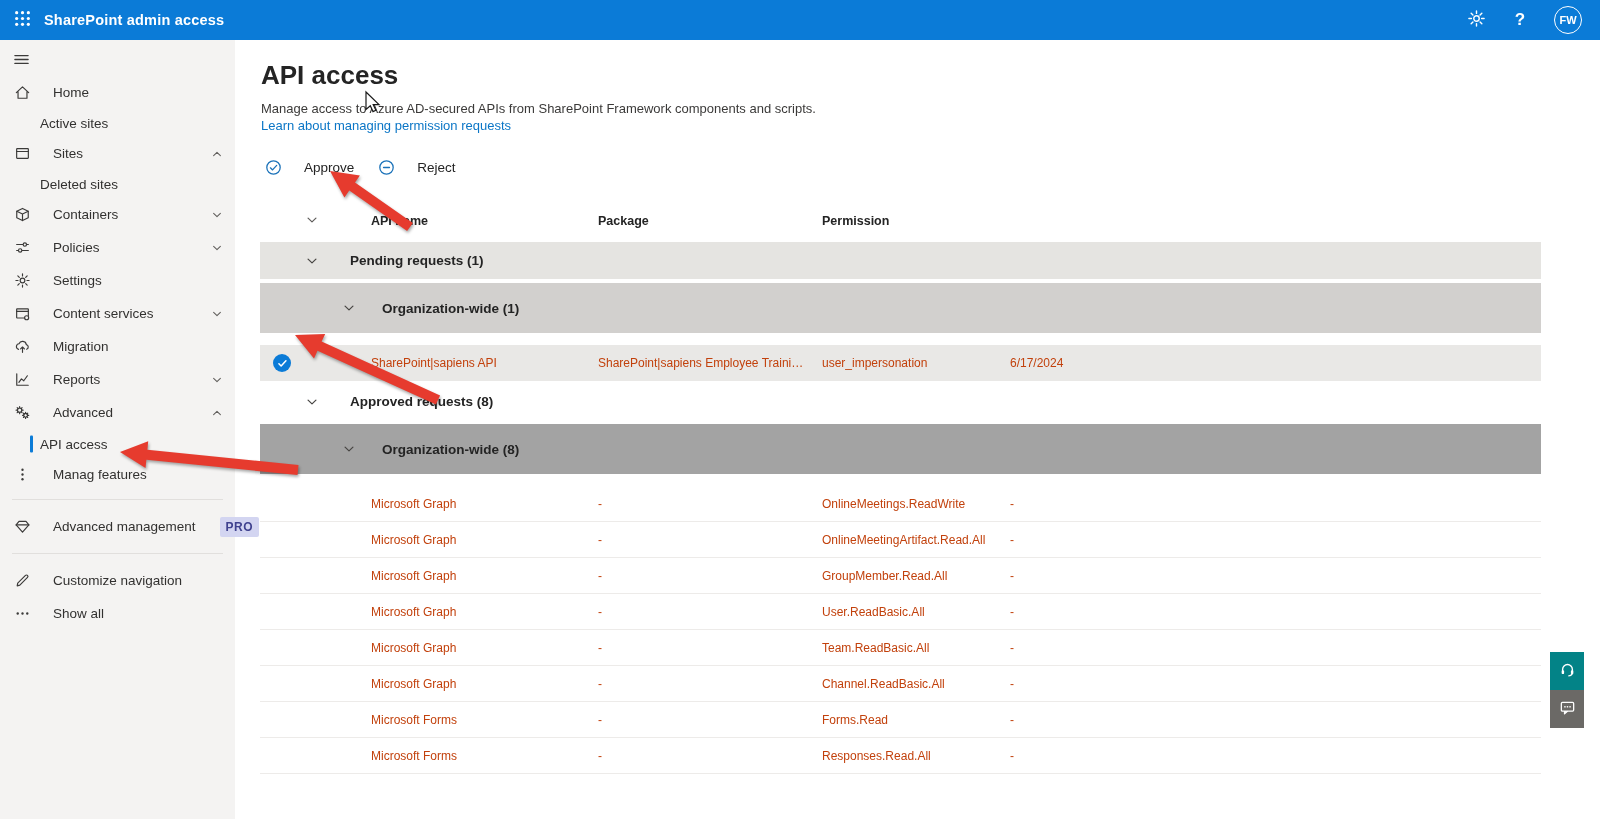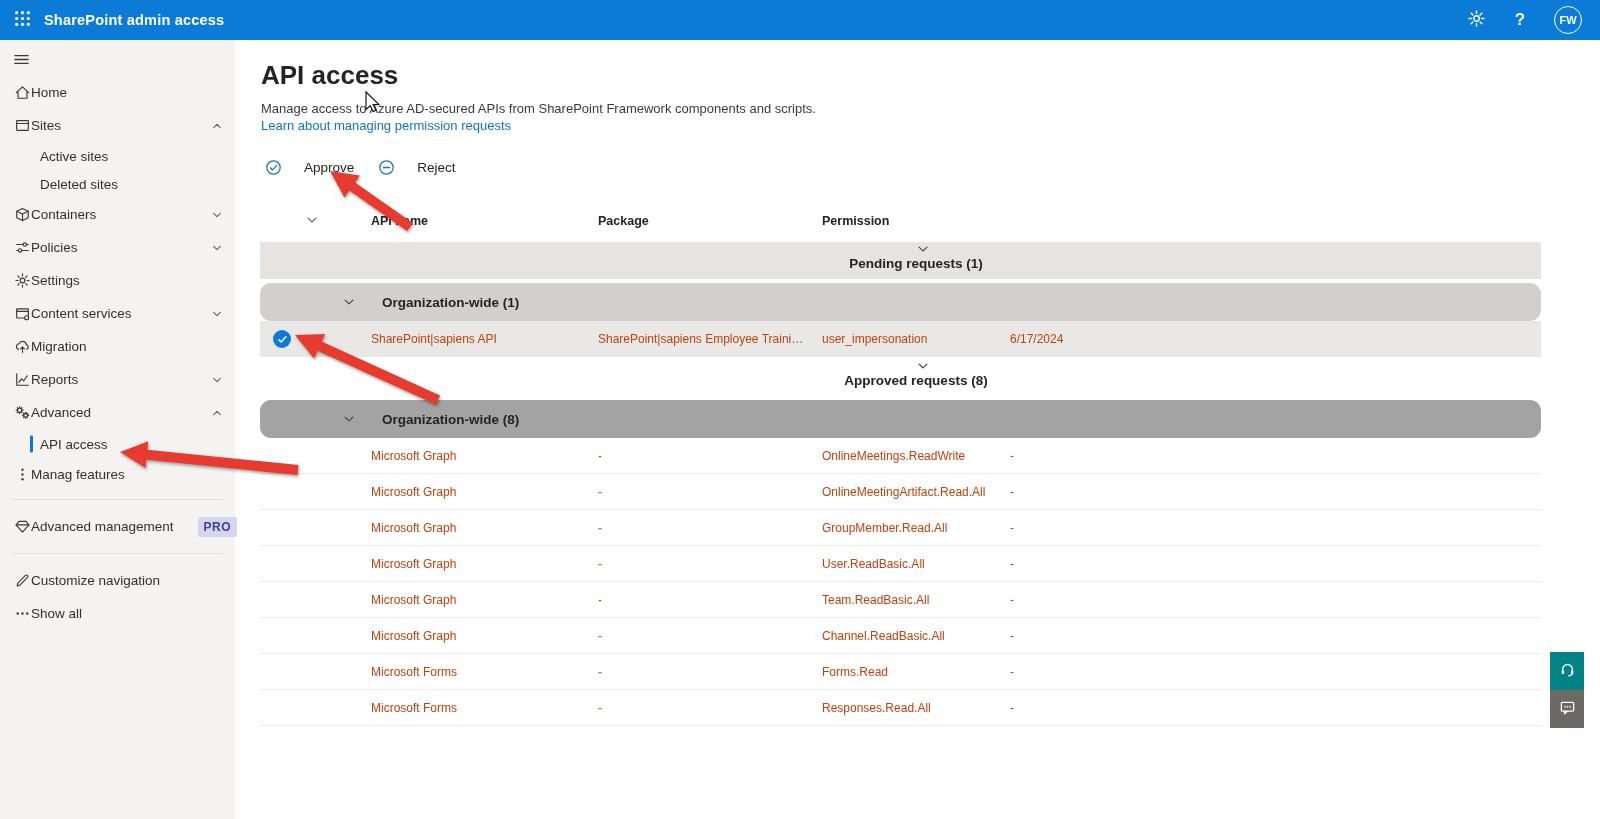--- a/index.html
+++ b/index.html
@@ -14,21 +14,21 @@
   .app-bar-right { margin-left:auto; display:flex; align-items:center; gap:24px; padding-right:18px; }
   .appbar-icon { width:20px; height:20px; display:flex; align-items:center; justify-content:center; cursor:pointer; }
   .help-glyph { font-size:17px; font-weight:600; color:#fff; }
   .avatar { width:28px; height:28px; border:1.6px solid #fff; border-radius:50%; display:flex; align-items:center; justify-content:center; font-size:11px; font-weight:600; cursor:pointer; }
 
   
   .sidebar { position:absolute; top:40px; left:0; bottom:0; width:235px; background:#f4f3f2; padding-top:6px; z-index:5; }
   .hamburger { height:30px; display:flex; align-items:center; padding-left:13px; cursor:pointer; }
   .nav-item { height:33px; display:flex; align-items:center; padding:0 12px 0 14px; font-size:13.5px; color:#323130; cursor:pointer; position:relative; }
   .nav-item .nav-icon { width:17px; height:17px; color:#3b3a39; flex:0 0 17px; display:flex; align-items:center; justify-content:center; }
-  .nav-item .nav-label { margin-left:0; white-space:nowrap; }
+  .nav-item .nav-label { margin-left:22px; white-space:nowrap; }
   .nav-item.sub { padding-left:40px; height:28px; }
   .nav-item.sub .nav-label { margin-left:0; }
   .nav-item.compact { height:30px; }
   .nav-item.selected::before { content:""; position:absolute; left:30px; top:50%; transform:translateY(-50%); width:3px; height:17px; background:#0b7bd7; border-radius:1px; }
   .nav-chev { margin-left:auto; width:12px; height:12px; color:#605e5c; }
   .pro-badge { margin-left:24px; background:#d3d5f1; color:#40428f; font-size:12px; font-weight:700; letter-spacing:.5px; padding:3px 6px; border-radius:2px; }
   .nav-divider { height:1px; background:#e1dfdd; margin:10px 12px; }
 
   
   .main { position:absolute; top:40px; left:235px; right:0; bottom:0; background:#fff; }
@@ -41,24 +41,24 @@
 
   
   .table { position:absolute; left:25px; top:163px; width:1281px; font-size:12px; }
   .grid { display:grid; grid-template-columns:111px 227px 224px 188px 1fr; align-items:center; }
   .t-header { height:36px; margin-bottom:3px; }
   .t-header .hcell { font-size:12.5px; font-weight:700; color:#242424; cursor:pointer; }
   .hdr-chev { width:14px; height:14px; color:#605e5c; margin-left:45px; cursor:pointer; }
   .band { display:flex; align-items:center; cursor:pointer; }
   .band .b-chev { width:14px; height:14px; color:#484644; flex:0 0 14px; }
   .band .b-label { font-size:13.5px; font-weight:700; color:#242424; }
-  .band.lvl1 { height:37px; margin-bottom:4px;flex-direction:column; }
+  .band.lvl1 { height:37px; margin-bottom:4px; }
   .band.lvl1 .b-chev { margin-left:45px; }
   .band.lvl1 .b-label { margin-left:31px; }
-  .band.lvl2 { height:38px; margin-bottom:0;border-radius:11px; }
+  .band.lvl2 { height:50px; margin-bottom:12px; }
   .band.lvl2 .b-chev { margin-left:82px; }
   .band.lvl2 .b-label { margin-left:26px; }
   .t-row { height:36px; color:#c2410c; cursor:pointer; }
   .t-row.plain { border-bottom:1px solid #edebe9; }
   .t-row.sel { margin-bottom:2px; }
   .row-check { width:18px; height:18px; margin-left:13px; border-radius:50%; background:#0b7bd7; display:flex; align-items:center; justify-content:center; cursor:pointer; }
   .row-check svg { width:11px; height:11px; }
   .cell { white-space:nowrap; overflow:hidden; text-overflow:ellipsis; padding-right:14px; }
 
   
@@ -121,34 +121,34 @@
     </div>
     <div id="nav-list">
         <div class="nav-item">
           <span class="nav-icon">
             <svg viewBox="0 0 16 16" fill="none" stroke="currentColor" stroke-width="1.1" stroke-linecap="round" stroke-linejoin="round">
               <path d="M2.2 8.1 8 2.7l5.8 5.4M3.8 7v6.4h8.4V7"></path>
             </svg>
           </span>
           <span class="nav-label">Home</span>
         </div>
+        <div class="nav-item sub">
+          <span class="nav-label">Active sites</span>
+        </div>
         <div class="nav-item">
           <span class="nav-icon">
             <svg viewBox="0 0 16 16" fill="none" stroke="currentColor" stroke-width="1.1" stroke-linecap="round" stroke-linejoin="round">
               <rect x="2.5" y="3.4" width="11" height="9.2" rx=".5"></rect>
               <path d="M2.5 6.1h11"></path>
             </svg>
           </span>
           <span class="nav-label">Sites</span>
           <span class="nav-chev"><svg viewBox="0 0 16 16" fill="none" stroke="currentColor" stroke-width="1.4" stroke-linecap="round" stroke-linejoin="round">
               <path d="m3.5 10.2 4.5-4.4 4.5 4.4"></path>
             </svg></span>
-        </div>
-        <div class="nav-item sub">
-          <span class="nav-label">Active sites</span>
         </div>
         <div class="nav-item sub">
           <span class="nav-label">Deleted sites</span>
         </div>
         <div class="nav-item">
           <span class="nav-icon">
             <svg viewBox="0 0 16 16" fill="none" stroke="currentColor" stroke-width="1.1" stroke-linecap="round" stroke-linejoin="round">
               <path d="M8 2.3 13.4 5v6L8 13.7 2.6 11V5Z"></path>
               <path d="M2.6 5 8 7.6 13.4 5M8 7.6v6.1"></path>
             </svg>

